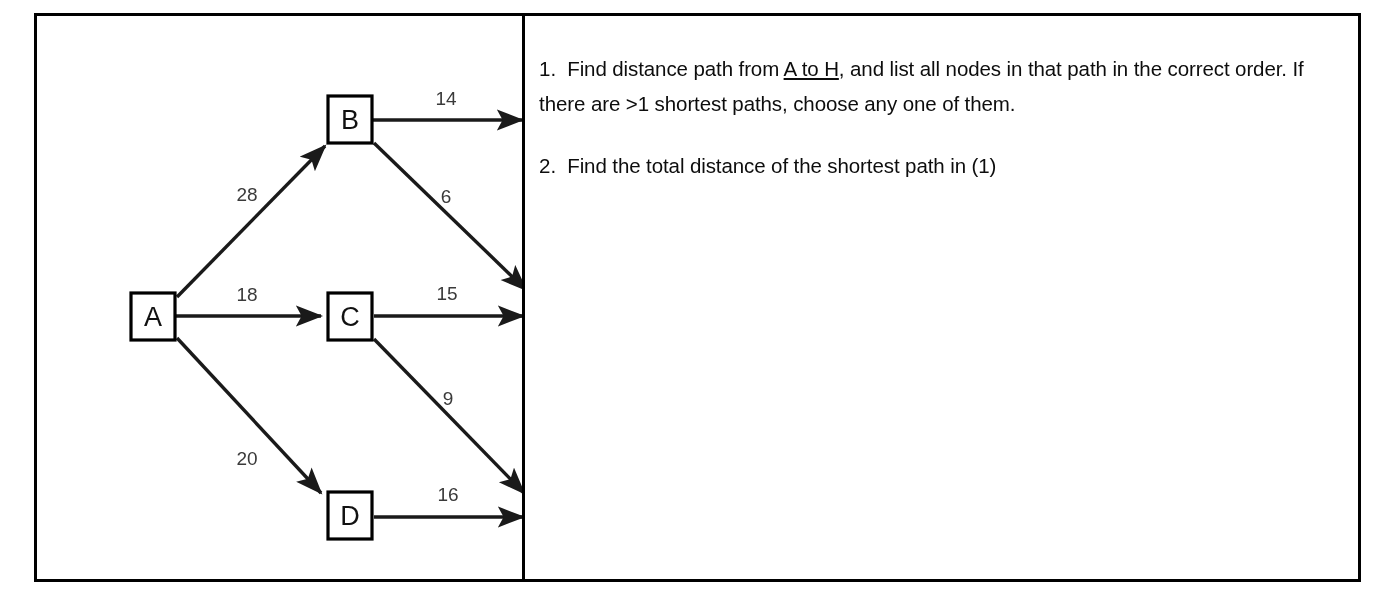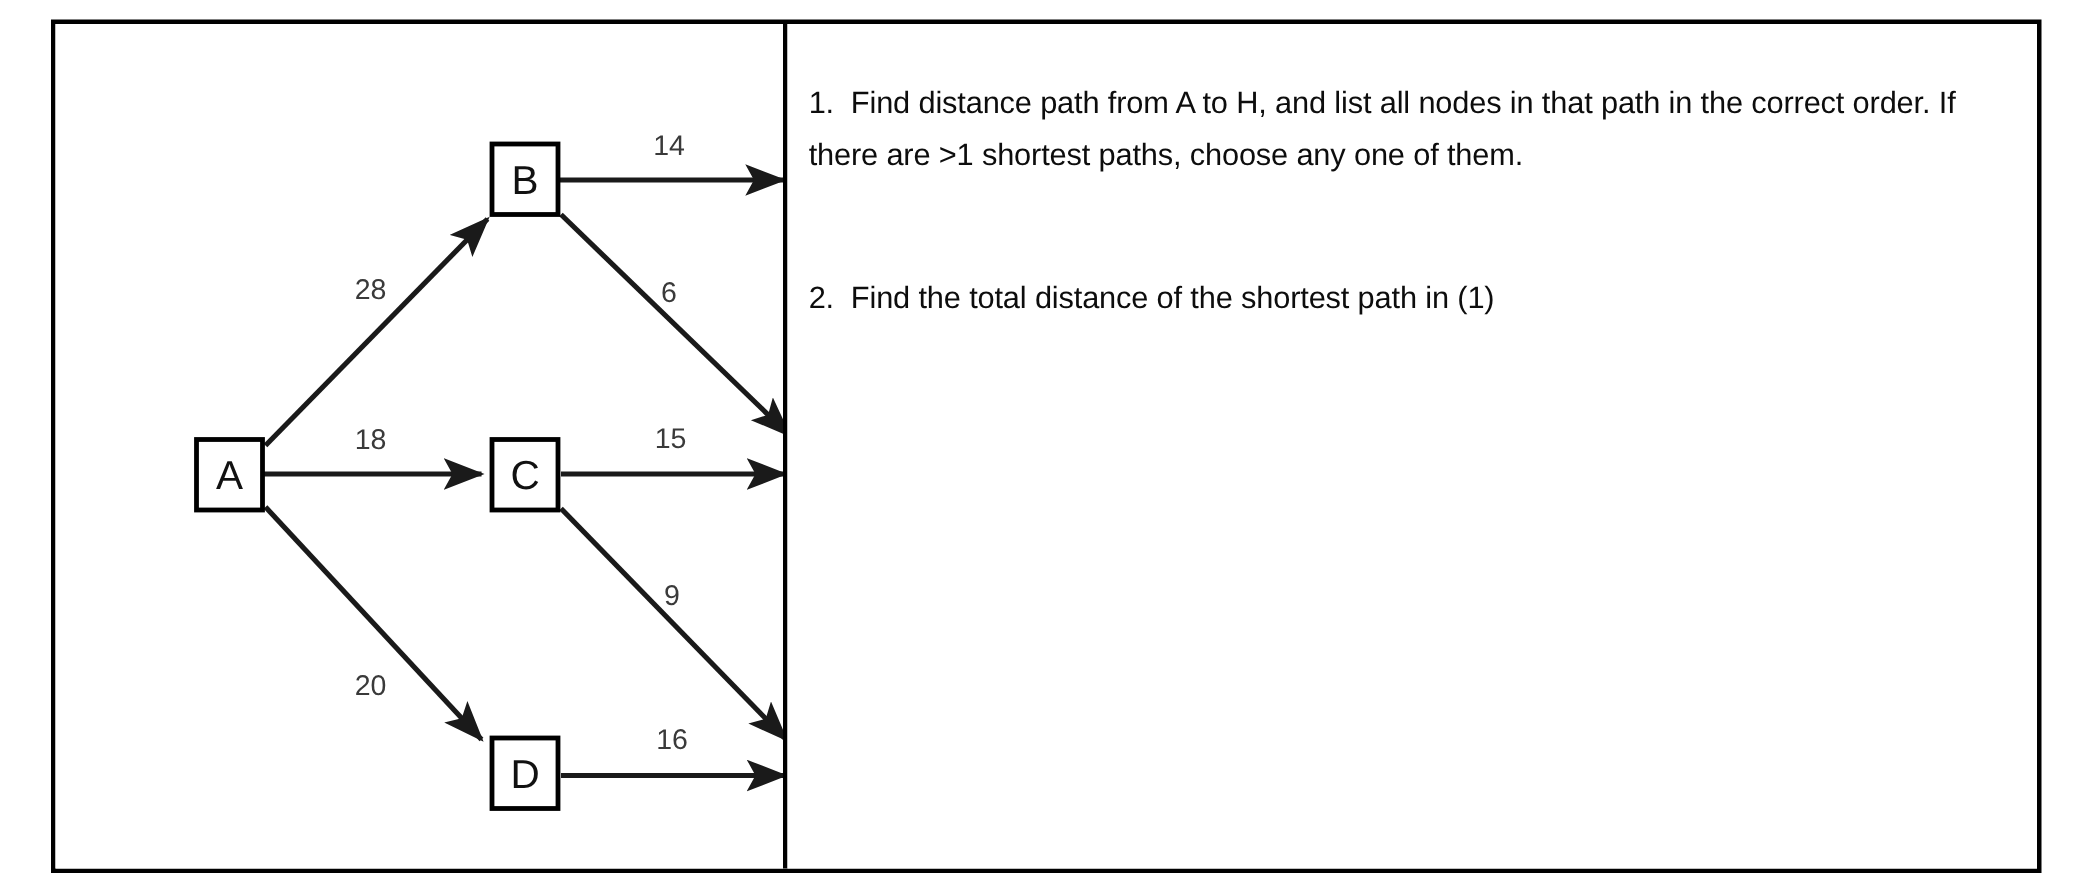--- a/index.html
+++ b/index.html
@@ -84,23 +84,24 @@
   }
   
   .question {
     font-family: "Liberation Sans", sans-serif;
     font-size: 20.5px;
     line-height: 1.72;
     color: #0d0d0d;
     letter-spacing: -0.1px;
   }
   #question-2 {
-    margin-top: 60px;
+    margin-top: 27px;
   }
   .q-underline {
+    text-decoration: underline;
     text-align: right;
   }
 </style>
 </head>
 <body>
 
 <div id="page">
   <div id="exercise-table">
 
     <div id="graph-cell">

